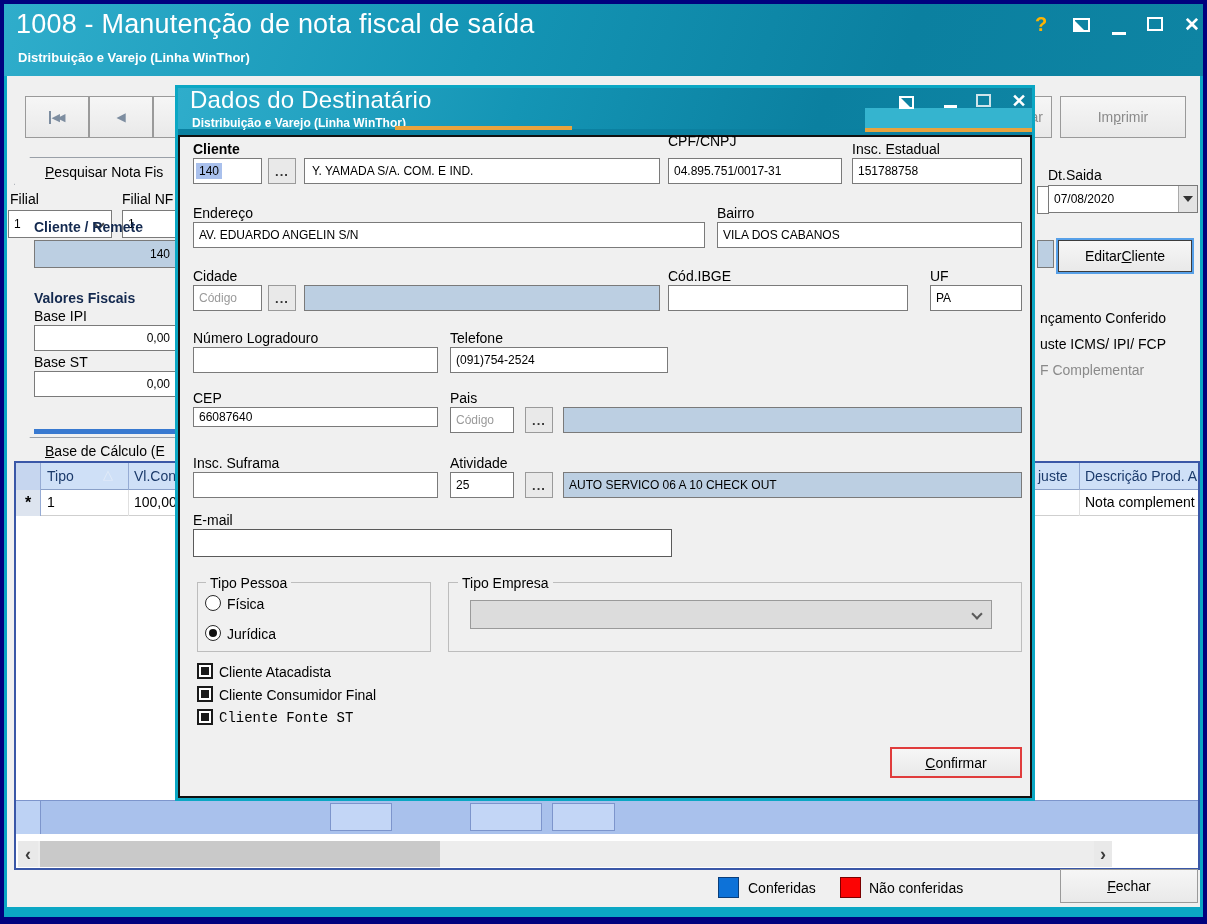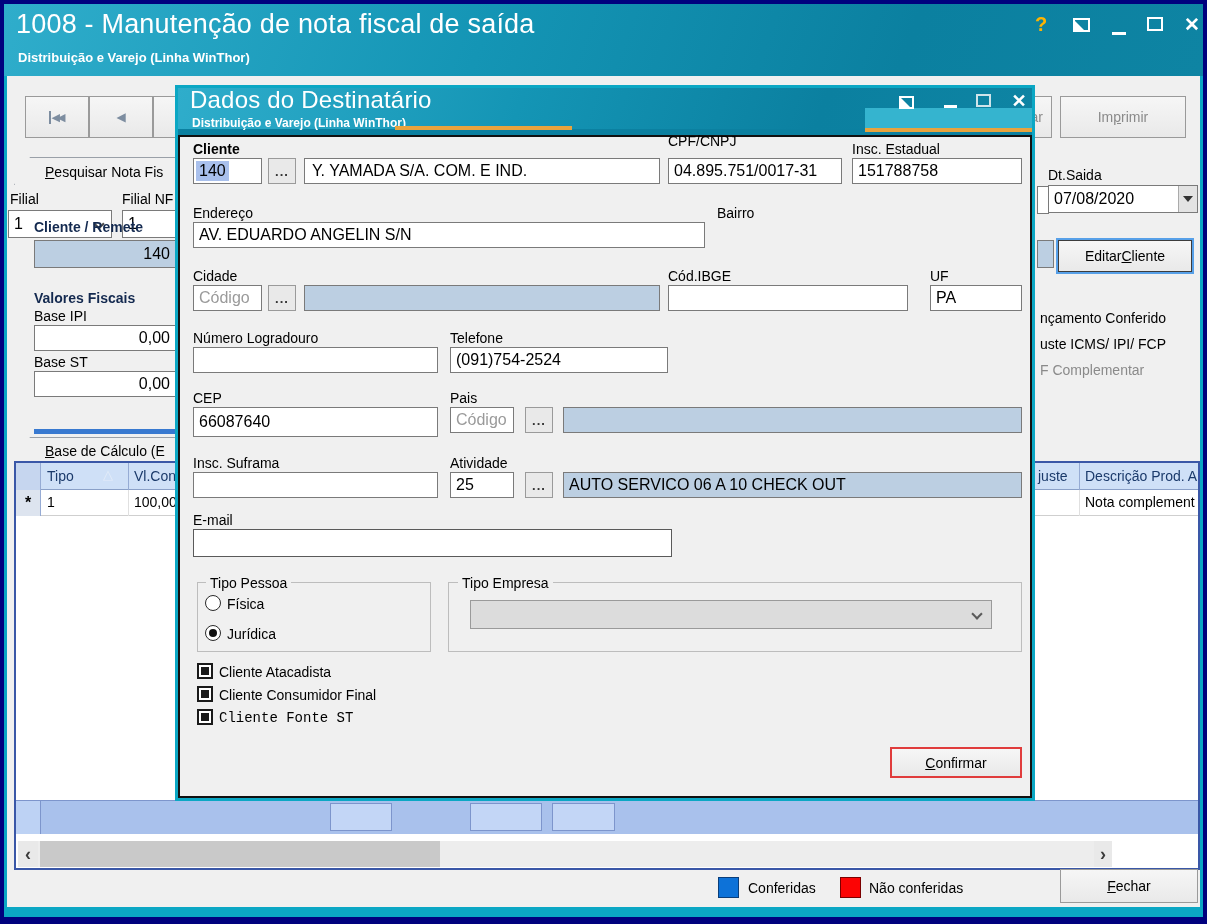--- a/index.html
+++ b/index.html
@@ -6,21 +6,21 @@
   body { font-family:"Liberation Sans", sans-serif; }
   .root { position:relative; width:1207px; height:924px; background:#00017e; overflow:hidden; }
   .abs { position:absolute; }
   .titlebar { background:linear-gradient(110deg,#2fadcb 0%,#1495b5 40%,#0b80a0 75%,#0e84a3 100%); }
   .wtitle { color:#fff; font-size:27px; letter-spacing:0.2px; white-space:nowrap; }
   .wsub { color:#fff; font-size:13px; font-weight:bold; white-space:nowrap; }
   .lbl { font-size:14px; color:#000; white-space:nowrap; }
   .lblb { font-weight:bold; }
   .navy { color:#13294f; }
   .frag-gray { color:#8a8a8a; }
-  .field { position:absolute; background:#fff; border:1px solid #7a7a7a; font-size:16px; color:#000;
+  .field { position:absolute; background:#fff; border:1px solid #7a7a7a; font-size:12px; color:#000;
            display:flex; align-items:center; padding:0 5px; white-space:nowrap; overflow:hidden; }
   .field.dis { background:#bccfe2; }
   .field.right { justify-content:flex-end; }
   .ph { color:#9a9a9a; }
   .dots { position:absolute; background:#e9e9e9; border:1px solid #9a9a9a; display:flex; align-items:center;
           justify-content:center; font-size:13px; font-weight:bold; color:#333; letter-spacing:1px; }
   .btn { position:absolute; background:linear-gradient(#f6f6f6,#e9e9e9); border:1px solid #9a9a9a;
          display:flex; align-items:center; justify-content:center; font-size:14px; color:#000; white-space:nowrap; }
   .tab { position:absolute; background:#f0f0f0; border:1px solid #9aa0a8; border-bottom:none;
          clip-path:polygon(16px 0, 100% 0, 100% 100%, 0 100%); display:flex; align-items:center;
@@ -198,39 +198,40 @@
     <div class="dots" style="left:90px;top:70px;width:28px;height:26px;">...</div>
     <div class="field" style="left:126px;top:70px;width:356px;height:26px;padding-left:7px;">Y. YAMADA S/A. COM. E IND.</div>
     <div class="abs lbl" style="left:490px;top:45px;">CPF/CNPJ</div>
     <div class="field" style="left:490px;top:70px;width:174px;height:26px;">04.895.751/0017-31</div>
     <div class="abs lbl" style="left:674px;top:53px;">Insc. Estadual</div>
     <div class="field" style="left:674px;top:70px;width:170px;height:26px;">151788758</div>
 
     <div class="abs lbl" style="left:15px;top:117px;">Endereço</div>
     <div class="field" style="left:15px;top:134px;width:512px;height:26px;">AV. EDUARDO ANGELIN S/N</div>
     <div class="abs lbl" style="left:539px;top:117px;">Bairro</div>
+    <div class="field" style="left:539px;top:134px;width:305px;height:26px;">VILA DOS CABANOS</div>
 
     <div class="abs lbl" style="left:15px;top:180px;">Cidade</div>
     <div class="field" style="left:15px;top:197px;width:69px;height:26px;">
         <span class="ph">Código</span>
       </div>
     <div class="dots" style="left:90px;top:197px;width:28px;height:26px;">...</div>
     <div class="field dis" style="left:126px;top:197px;width:356px;height:26px;"></div>
     <div class="abs lbl" style="left:490px;top:180px;">Cód.IBGE</div>
     <div class="field" style="left:490px;top:197px;width:240px;height:26px;"></div>
     <div class="abs lbl" style="left:752px;top:180px;">UF</div>
     <div class="field" style="left:752px;top:197px;width:92px;height:26px;">PA</div>
 
     <div class="abs lbl" style="left:15px;top:242px;">Número Logradouro</div>
     <div class="field" style="left:15px;top:259px;width:245px;height:26px;"></div>
     <div class="abs lbl" style="left:272px;top:242px;">Telefone</div>
     <div class="field" style="left:272px;top:259px;width:218px;height:26px;">(091)754-2524</div>
 
     <div class="abs lbl" style="left:15px;top:302px;">CEP</div>
-    <div class="field" style="left:15px;top:319px;width:245px;height:30px;">66087640</div>
+    <div class="field" style="left:15px;top:319px;width:245px;height:20px;">66087640</div>
     <div class="abs lbl" style="left:272px;top:302px;">Pais</div>
     <div class="field" style="left:272px;top:319px;width:64px;height:26px;">
         <span class="ph">Código</span>
       </div>
     <div class="dots" style="left:347px;top:319px;width:28px;height:26px;">...</div>
     <div class="field dis" style="left:385px;top:319px;width:459px;height:26px;"></div>
 
     <div class="abs lbl" style="left:15px;top:367px;">Insc. Suframa</div>
     <div class="field" style="left:15px;top:384px;width:245px;height:26px;"></div>
     <div class="abs lbl" style="left:272px;top:367px;">Atividade</div>

